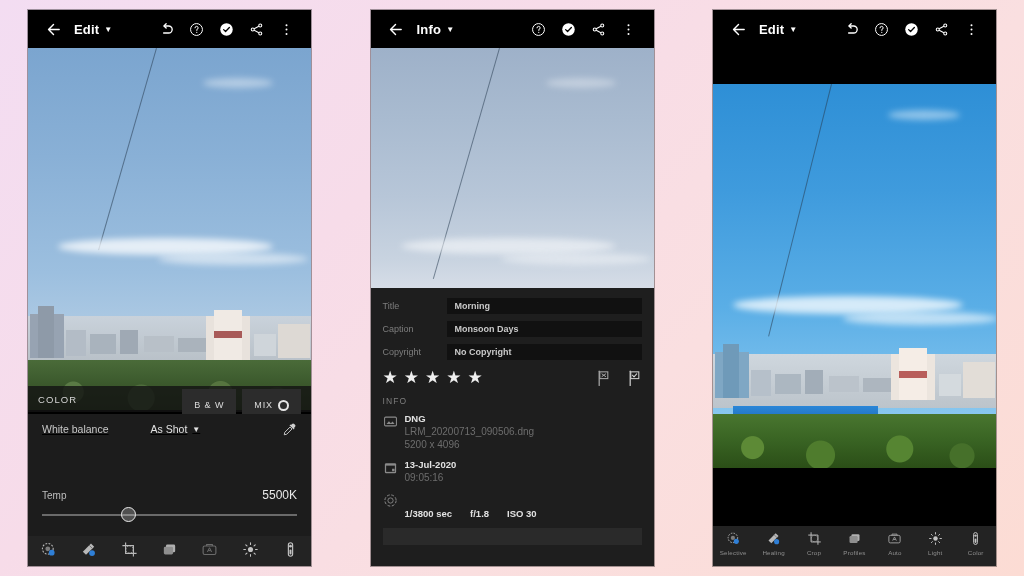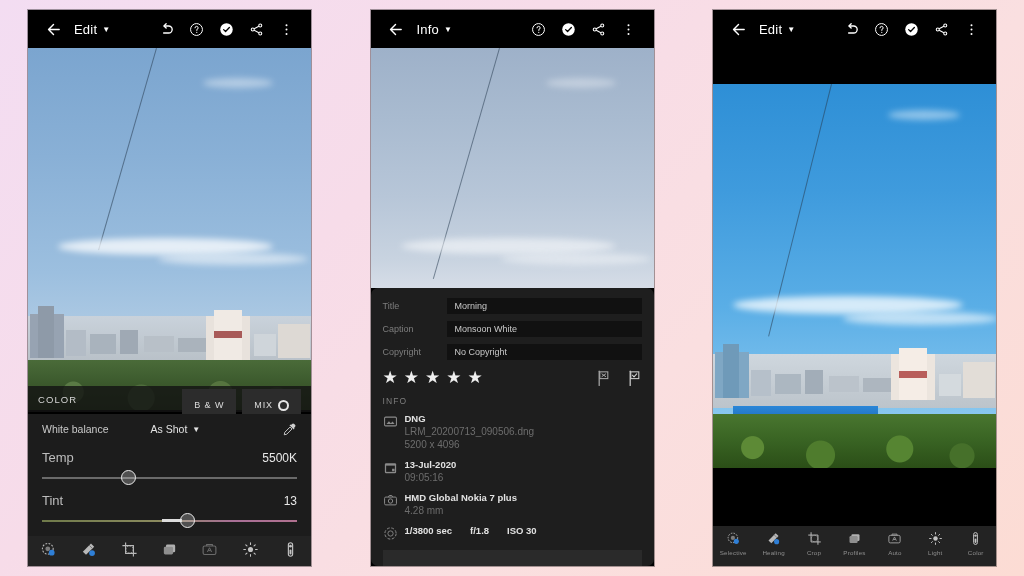--- a/index.html
+++ b/index.html
@@ -21,21 +21,21 @@
   }
 
   
   .topbar {
     height: 38px; background: #000;
     display: flex; align-items: center;
     padding: 0 10px; gap: 0;
     position: relative; z-index: 5;
   }
   .tb-back { width: 30px; display: flex; align-items: center; justify-content: center; }
-  .tb-title { color: #fff; font-size: 13px; font-weight: normal; margin-left: 6px; letter-spacing: .2px; }
+  .tb-title { color: #fff; font-size: 13px; font-weight: bold; margin-left: 6px; letter-spacing: .2px; }
   .tb-caret { color:#fff; font-size: 8px; margin-left: 5px; }
   .tb-spacer { flex: 1 1 auto; }
   .tb-icon { width: 30px; display: flex; align-items: center; justify-content: center; }
   svg { display: block; }
 
   
   .photo { position: relative; overflow: hidden; }
   .sky {
     position: absolute; left:0; right:0; top:0; height: 100%;
   }
@@ -60,29 +60,29 @@
   .seg { margin-left:auto; display:flex; gap: 6px; height: 20px; }
   .seg > div {
     background:#2c2c2c; color:#dcdcdc; font-size: 9px; letter-spacing: .9px;
     display:flex; align-items:center; justify-content:center; gap:5px; padding: 16px 12px;
   }
   .mixring { width: 11px; height: 11px; border-radius:50%; border: 2px solid #e6e6e6; }
 
   
   .panel { position:absolute; left:0; right:0; background:#1c1c1c; }
   .prow { padding: 0 14px; }
-  .wbrow { display:flex; align-items:center; height: 30px; }
+  .wbrow { display:flex; align-items:center; height: 30px; text-decoration: underline; }
   .wblabel { color:#c9c9c9; font-size: 10.5px; }
   .wbval { color:#e3e3e3; font-size: 10.5px; margin-left: 42px; }
   .wbcaret { color:#e3e3e3; font-size: 8px; margin-left: 5px; }
   .eyedrop { margin-left:auto; }
 
   .srow { padding-top: 6px; }
   .shead { display:flex; align-items:baseline; }
-  .sname { color:#bdbdbd; font-size: 13px; }
+  .sname { color:#bdbdbd; font-size: 10px; margin-top: 40px; }
   .sval { margin-left:auto; color:#e8e8e8; font-size: 12px; }
   .track { position:relative; height: 18px; margin-top: 4px; }
   .tline { position:absolute; top:8px; left:0; right:0; height:1.5px; background:#6a6a6a; }
   .tline.tint { background: linear-gradient(90deg,#6f7a4a,#8a8a5e 45%,#a86f96 75%,#b0718f); }
   .tline.vib { background: linear-gradient(90deg,#3d6fa0,#6d8fb0 30%,#9a9a7a 60%,#b0a86a 80%,#b6a85e); }
   .knob {
     position:absolute; top:1px; width:15px; height:15px; border-radius:50%;
     background: rgba(215,215,215,0.28); border: 1.8px solid #eaeaea;
   }
   .knobfill { position:absolute; top:7px; height:2.5px; background:#dcdcdc; }
@@ -90,35 +90,35 @@
   
   .rail {
     position:absolute; left:0; right:0; bottom:0; background:#232323;
     display:flex; align-items:flex-start; justify-content:space-around;
     padding-top: 5px;
   }
   .tool { display:flex; flex-direction:column; align-items:center; width: 38px; }
   .tool .tlabel { color:#8f8f8f; font-size: 6.2px; margin-top: 3px; letter-spacing:.2px; }
 
   
-  .infopanel { position:absolute; left:0; right:0; bottom:0; top:278px; background:#1e1e1e; padding: 10px 12px 0; border-radius: 7px; }
+  .infopanel { position:absolute; left:0; right:0; bottom:0; top:278px; background:#1e1e1e; padding: 10px 12px 0; }
   .frow { display:flex; align-items:center; height: 16px; margin-bottom: 7px; }
   .flab { color:#7e7e7e; font-size: 9px; width: 64px; flex:0 0 64px; }
   .fbox { flex:1 1 auto; height: 16px; background:#111; display:flex; align-items:center; padding-left: 8px; }
-  .fbox span { color:#c9c9c9; font-size: 9px; }
+  .fbox span { color:#c9c9c9; font-size: 9px; font-weight: bold; }
   .starrow { display:flex; align-items:center; margin: 9px 0 10px; }
   .stars { display:flex; gap: 6px; color:#efefef; font-size: 17px; line-height: 1; }
   .flags { margin-left:auto; display:flex; gap: 16px; }
   .sechead { color:#7e7e7e; font-size: 8.5px; letter-spacing: 1.1px; margin-bottom: 7px; }
   .irow { display:flex; align-items:flex-start; margin-bottom: 9px; }
   .iicon { width: 22px; flex:0 0 22px; padding-top: 1px; }
   .itext .t1 { color:#e2e2e2; font-size: 9.5px; font-weight: bold; }
   .itext .t2 { color:#6d6d6d; font-size: 10px; margin-top: 2px; }
   .expo { display:flex; gap: 18px; align-items:center; }
-  .expo span { color:#e2e2e2; font-size: 9.5px; font-weight:bold; }
+  .expo span { color:#e2e2e2; font-size: 9.5px; font-weight:bold;margin-top:16px; }
   .kwbox { background:#2a2a2a; height: 17px; display:flex; align-items:center; padding-left: 8px; }
 </style>
 </head>
 <body>
 
 <div class="stage">
 
   <div class="phone p1">
 
     <div class="topbar">
@@ -361,21 +361,21 @@
 
       <div class="frow">
         <span class="flab">Title</span>
         <span class="fbox">
             <span>Morning</span>
           </span>
       </div>
       <div class="frow">
         <span class="flab">Caption</span>
         <span class="fbox">
-            <span>Monsoon White</span>
+            <span>Monsoon Days</span>
           </span>
       </div>
       <div class="frow">
         <span class="flab">Copyright</span>
         <span class="fbox">
             <span>No Copyright</span>
           </span>
       </div>
 
       <div class="starrow">
@@ -427,33 +427,20 @@
               <rect x="5" y="9" width="14" height="10" fill="#1e1e1e"></rect>
               <rect x="14.5" y="14" width="4" height="4" fill="#8a8a8a"></rect>
             </svg>
         </span>
         <span class="itext">
           <div class="t1">13-Jul-2020</div>
           <div class="t2">09:05:16</div>
         </span>
       </div>
 
-      <div class="irow">
-        <span class="iicon">
-          <svg width="15" height="15" viewBox="0 0 24 24">
-              <rect x="2.5" y="6.5" width="19" height="12.5" rx="2" fill="none" stroke="#8a8a8a" stroke-width="1.6"></rect>
-              <path d="M8.5 6.5 10 4h4l1.5 2.5" fill="none" stroke="#8a8a8a" stroke-width="1.6"></path>
-              <circle cx="12" cy="12.8" r="3.5" fill="none" stroke="#8a8a8a" stroke-width="1.6"></circle>
-            </svg>
-        </span>
-        <span class="itext">
-          <div class="t1">HMD Global Nokia 7 plus</div>
-          <div class="t2">4.28 mm</div>
-        </span>
-      </div>
 
       <div class="irow">
         <span class="iicon">
           <svg width="15" height="15" viewBox="0 0 24 24">
               <circle cx="12" cy="12" r="9" fill="none" stroke="#8a8a8a" stroke-width="1.6" stroke-dasharray="4.5 2.6"></circle>
               <circle cx="12" cy="12" r="4.2" fill="none" stroke="#8a8a8a" stroke-width="1.4"></circle>
             </svg>
         </span>
         <span class="expo">
           <span>1/3800 sec</span>

